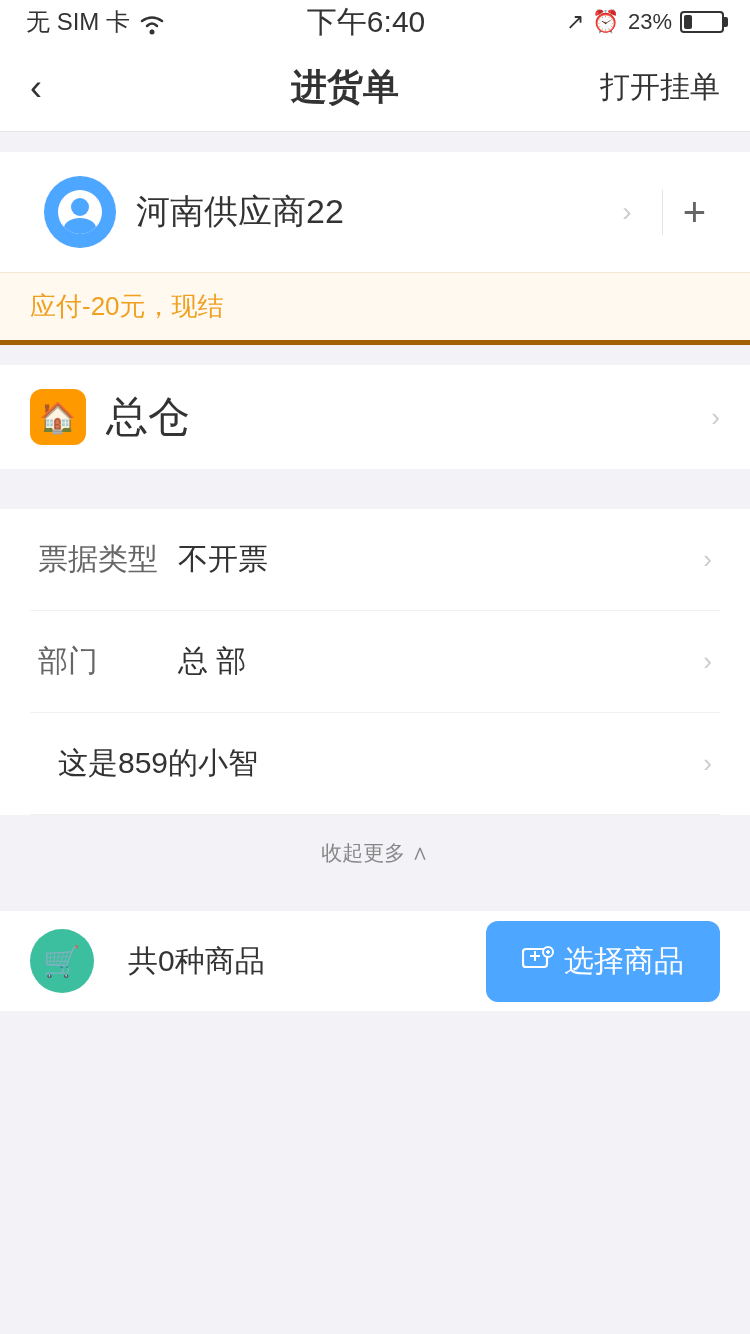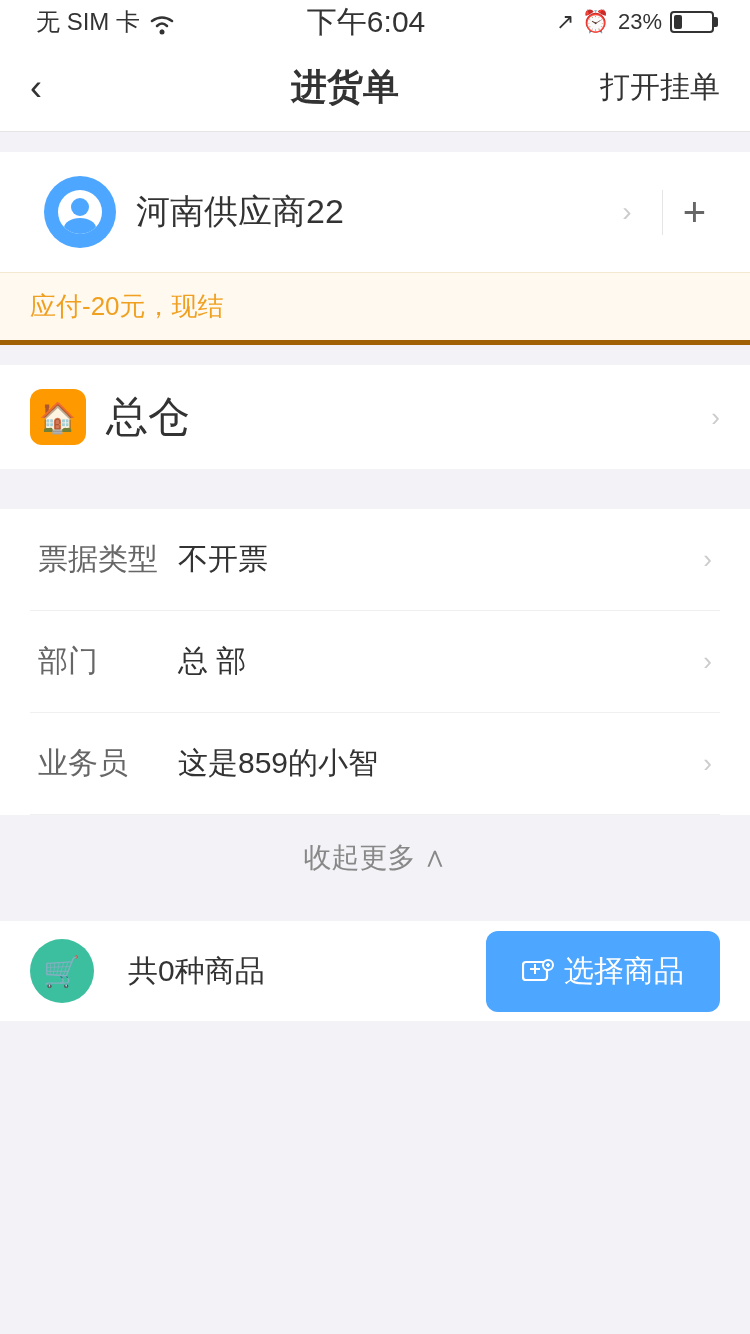--- a/index.html
+++ b/index.html
@@ -14,21 +14,21 @@
     }
 
     
     .status-bar {
       width: 750px;
       height: 44px;
       background: #fff;
       display: flex;
       align-items: center;
       justify-content: space-between;
-      padding: 0 36px;
+      padding: 0 26px;
       font-size: 24px;
       color: #333;
     }
     .status-left { display: flex; align-items: center; gap: 8px; }
     .status-center { font-size: 30px; font-weight: 500; }
     .status-right { display: flex; align-items: center; gap: 8px; font-size: 22px; }
     .battery {
       width: 44px; height: 22px;
       border: 2px solid #333;
       border-radius: 4px;
@@ -236,21 +236,21 @@
       color: #ccc;
     }
 
     
     .collapse-row {
       background: #f2f2f7;
       display: flex;
       align-items: center;
       justify-content: center;
       padding: 24px 30px;
-      font-size: 28px;
+      font-size: 21px;
       color: #888;
       cursor: pointer;
     }
 
     
     .bottom-bar {
       background: #fff;
       height: 100px;
       display: flex;
       align-items: center;
@@ -278,21 +278,21 @@
       margin-left: 14px;
     }
     .select-btn {
       background: #4da6ff;
       color: #fff;
       font-size: 30px;
       padding: 20px 36px;
       border-radius: 12px;
       cursor: pointer;
       display: flex;
-      align-items: flex-end;
+      align-items: center;
       gap: 10px;
     }
     .select-btn-icon {
       font-size: 28px;
     }
 
     
     .wifi-icon svg { vertical-align: middle; }
   </style>
 </head>
@@ -303,21 +303,21 @@
     <span>无 SIM 卡</span>
     <span class="wifi-icon">
       <svg width="28" height="22" viewBox="0 0 28 22">
         <path d="M14 18 L14 18" stroke="#333" stroke-width="3" stroke-linecap="round"></path>
         <path d="M9 13 Q14 8 19 13" stroke="#333" stroke-width="2.5" fill="none" stroke-linecap="round"></path>
         <path d="M4 8 Q14 1 24 8" stroke="#333" stroke-width="2.5" fill="none" stroke-linecap="round"></path>
         <circle cx="14" cy="19" r="2.5" fill="#333"></circle>
       </svg>
     </span>
   </div>
-  <div class="status-center">下午6:04</div>
+  <div class="status-center">下午6:40</div>
   <div class="status-right">
     <span>↗</span>
     <span>⏰</span>
     <span>23%</span>
     <span class="battery">
       <span class="battery-fill"></span>
     </span>
   </div>
 </div>
 
@@ -366,21 +366,20 @@
   <div class="row-divider"></div>
 
   <div class="form-row">
     <span class="form-label">部门</span>
     <span class="form-value">总 部</span>
     <span class="row-chevron">›</span>
   </div>
   <div class="row-divider"></div>
 
   <div class="form-row">
-    <span class="form-label">业务员</span>
     <span class="form-value">这是859的小智</span>
     <span class="row-chevron">›</span>
   </div>
   <div class="row-divider"></div>
 
 </div>
 
 <div class="collapse-row">
   <span>收起更多 ∧</span>
 </div>

